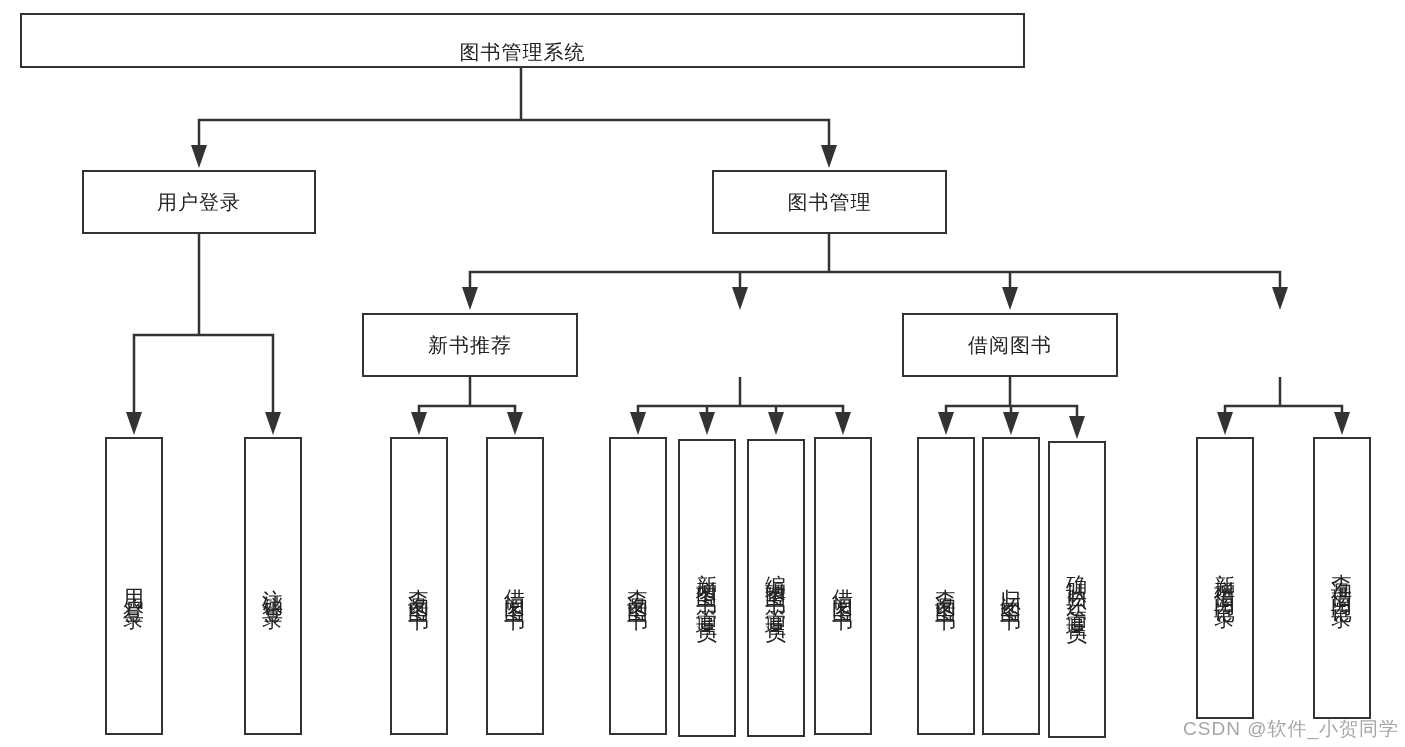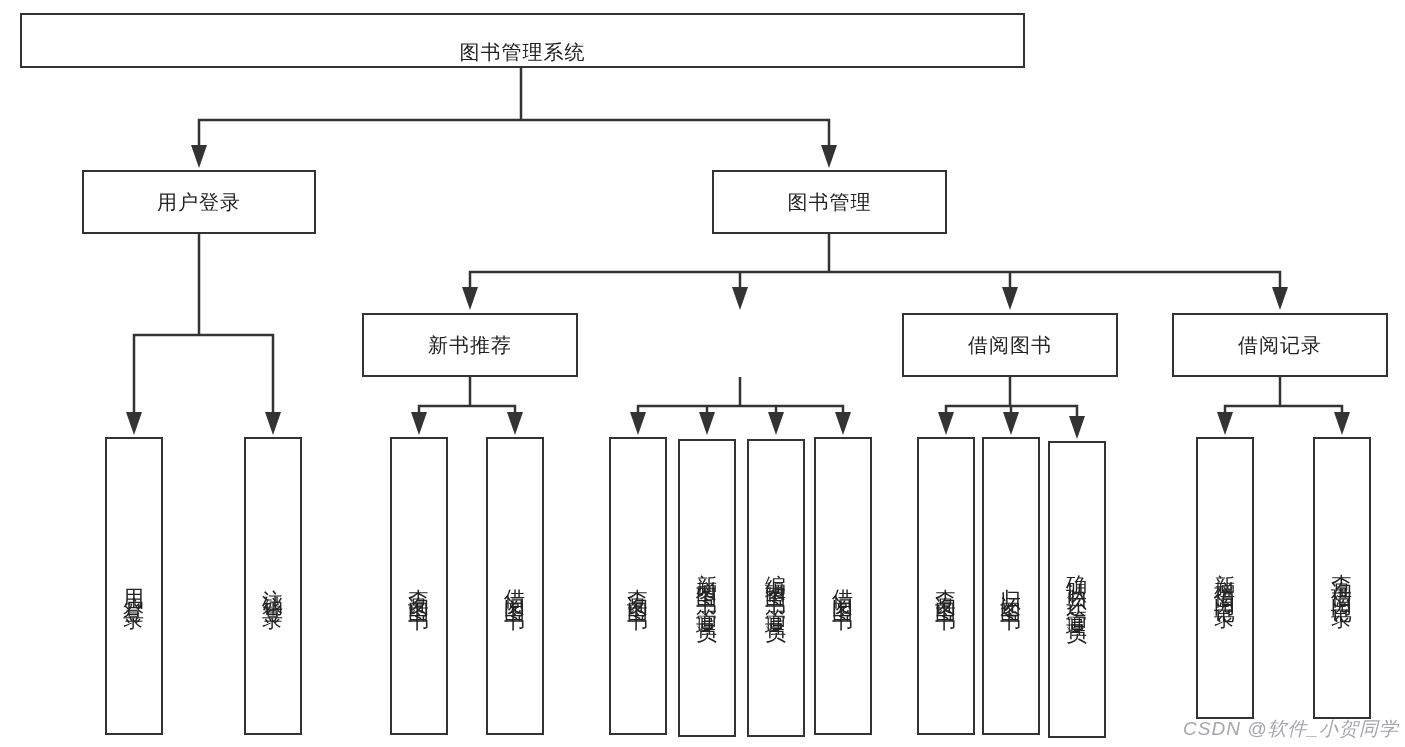--- a/index.html
+++ b/index.html
@@ -16,21 +16,20 @@
   }
   .box.h span { font-size:20px; letter-spacing:1px; white-space:nowrap; }
   .box.v span {
     writing-mode:vertical-rl; text-orientation:mixed;
     font-size:21px; line-height:1; letter-spacing:7px; white-space:nowrap;
   }
   .watermark {
     position:absolute; top:716px; right:6px;
     font-size:19px; color:#9c9ca2; letter-spacing:1px; opacity:0.9;
     white-space:nowrap;
-    font-style:italic;
   }
 </style>
 </head>
 <body>
 
 <div class="stage">
 
   <svg class="connectors" viewBox="0 0 1405 747">
     <g stroke="#333333" stroke-width="2.5" fill="none">
 
@@ -84,23 +83,20 @@
   <div class="box h" style="left:362px;top:313px;width:216px;height:64px;">
     <span>新书推荐</span>
   </div>
 
   <div class="box h" style="left:712px;top:170px;width:235px;height:64px;">
     <span>图书管理</span>
   </div>
   <div class="box h" style="left:902px;top:313px;width:216px;height:64px;">
     <span>借阅图书</span>
   </div>
-  <div class="box h" style="left:1172px;top:313px;width:216px;height:64px;">
-    <span>借阅记录</span>
-  </div>
 
   <div class="box v" style="left:105px;top:437px;width:58px;height:298px;">
     <span>用户登录</span>
   </div>
   <div class="box v" style="left:244px;top:437px;width:58px;height:298px;">
     <span>注销登录</span>
   </div>
 
   <div class="box v" style="left:390px;top:437px;width:58px;height:298px;">
     <span>查询图书</span>

